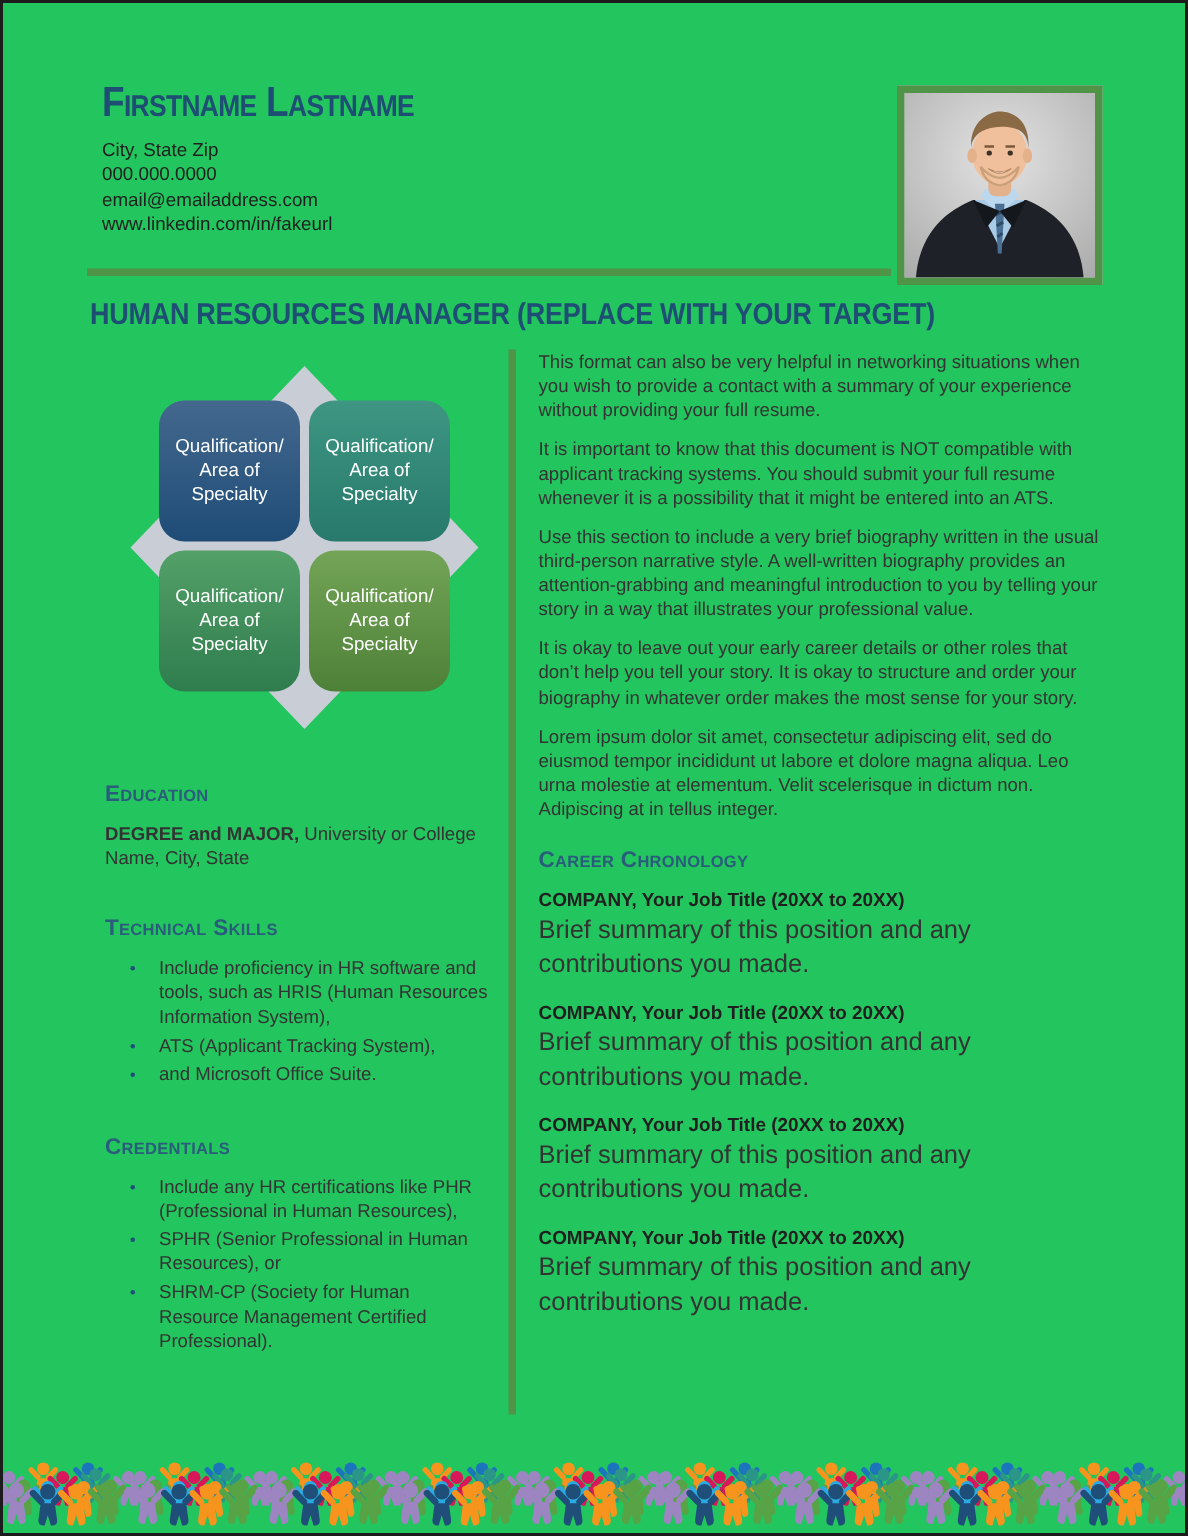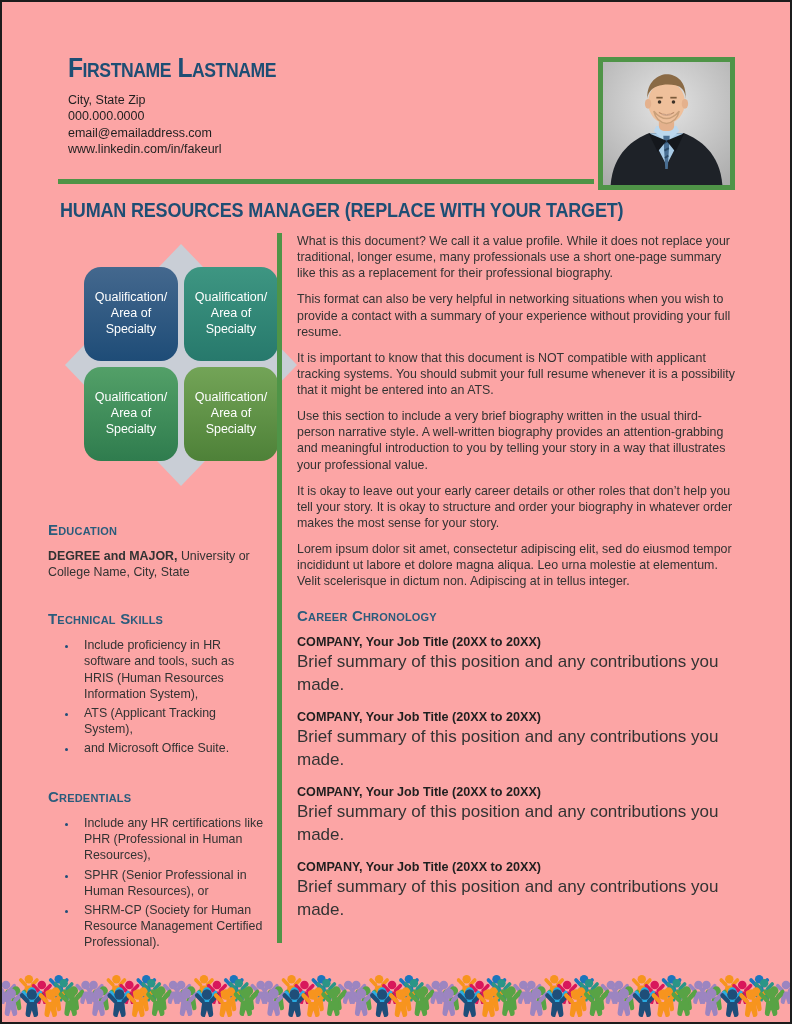--- a/index.html
+++ b/index.html
@@ -1,20 +1,20 @@
 <!DOCTYPE html>
 <html><head>
 <meta charset="utf-8">
 <style>
   * { margin:0; padding:0; box-sizing:border-box; }
   html,body { background:#ffffff; }
   body { font-family:"Liberation Sans", sans-serif; }
   .page {
     position:relative; width:792px; height:1024px;
-    background:#fca5a5; border:2px solid #1c1c1c; overflow:hidden;
+    background:#22c55e; border:2px solid #1c1c1c; overflow:hidden;
   }
   
   .header { position:relative; padding:50px 55px 0 66px; }
   .name {
     font-size:28px; font-weight:bold; font-variant:small-caps;
     color:#1E4E74; letter-spacing:-0.5px;
     transform:scaleX(0.88); transform-origin:left center; white-space:nowrap;
   }
   .contact { margin-top:8px; font-size:12.5px; line-height:1.3; color:#1f1f1f; }
   .photo-frame {
@@ -23,21 +23,21 @@
   }
   .photo-frame svg { display:block; width:100%; height:100%; }
   .green-hr { margin:22px 0 0 56px; width:536px; height:5px; background:#4F9447; }
   .target-title {
     margin:15px 0 0 58px; font-size:20px; font-weight:bold; color:#1E4E74;
     letter-spacing:-0.2px; transform:scaleX(0.9); transform-origin:left center;
     white-space:nowrap;
   }
   
   .columns { display:flex; margin-top:11px; min-height:710px; }
-  .col-left { width:275px; padding-left:46px; }
+  .col-left { width:337px; padding-left:68px; }
   .vline { width:5px; background:#4F9447; align-self:stretch; height:710px; }
   .col-right { flex:1; padding:0 55px 0 15px; }
   
   .diamond-wrap { margin:6px 0 0 12px; width:244px; }
   .diamond-wrap svg { display:block; }
   .sq-label {
     font-size:12.5px; fill:#ffffff; text-anchor:middle;
     font-family:"Liberation Sans", sans-serif;
   }
   
@@ -184,21 +184,20 @@
           <li>SPHR (Senior Professional in Human Resources), or</li>
           <li>SHRM-CP (Society for Human Resource Management Certified Professional).</li>
         </ul>
       </div>
     </div>
 
     <div class="vline"></div>
 
     <div class="col-right">
       <div>
-        <p class="body-text para">What is this document? We call it a value profile. While it does not replace your traditional, longer esume, many professionals use a short one-page summary like this as a replacement for their professional biography.</p>
         <p class="body-text para">This format can also be very helpful in networking situations when you wish to provide a contact with a summary of your experience without providing  your full resume.</p>
         <p class="body-text para">It is important to know that this document is NOT compatible with applicant tracking systems. You should submit your full resume whenever it is a possibility that it might be entered into an ATS.</p>
         <p class="body-text para">Use this section to include a very brief biography written in the usual third-person narrative style.  A well-written biography provides an attention-grabbing and meaningful introduction to you by telling your story in a way that illustrates your professional value.</p>
         <p class="body-text para">It is okay to leave out your early career details or other roles that don’t help you tell your story. It is okay to structure and order your biography in whatever order makes the most sense for your story.</p>
         <p class="body-text para">Lorem ipsum dolor sit amet, consectetur adipiscing elit, sed do eiusmod tempor incididunt ut labore et dolore magna aliqua. Leo urna molestie at elementum. Velit scelerisque in dictum non. Adipiscing at in tellus integer.</p>
       </div>
 
       <div style="margin-top:18px;">
         <h2>Career Chronology</h2>
         <div class="career-entry">

